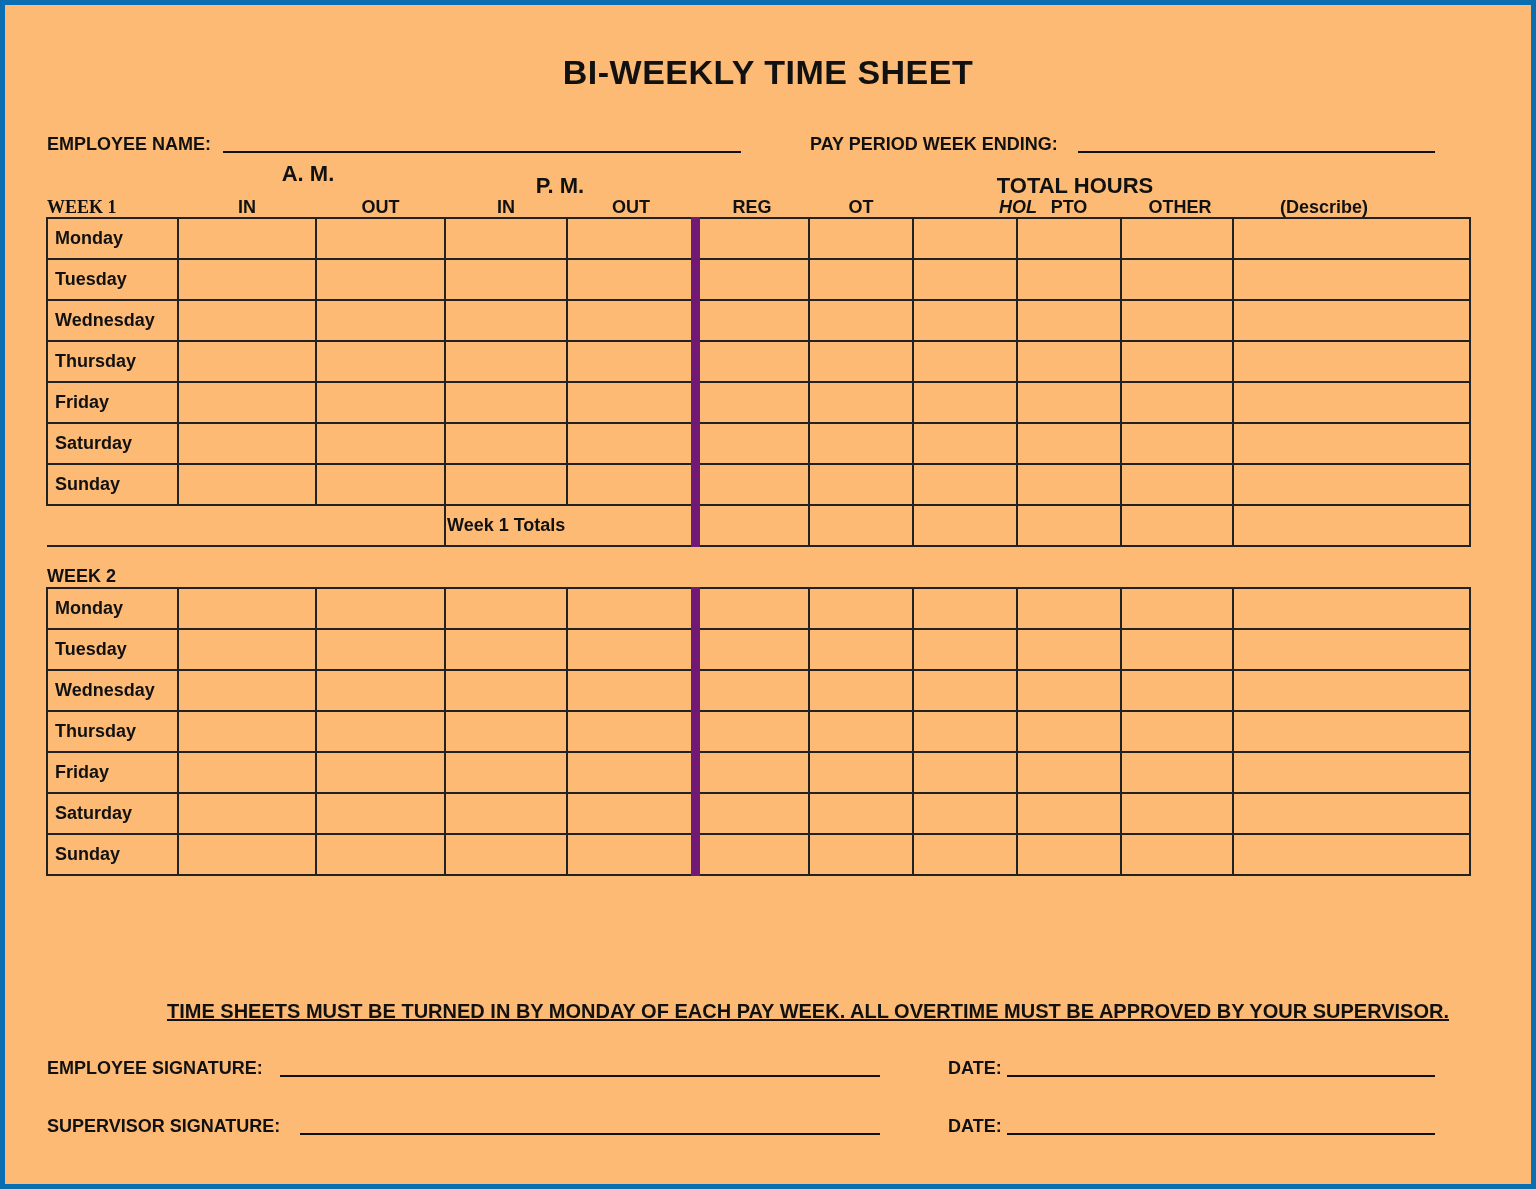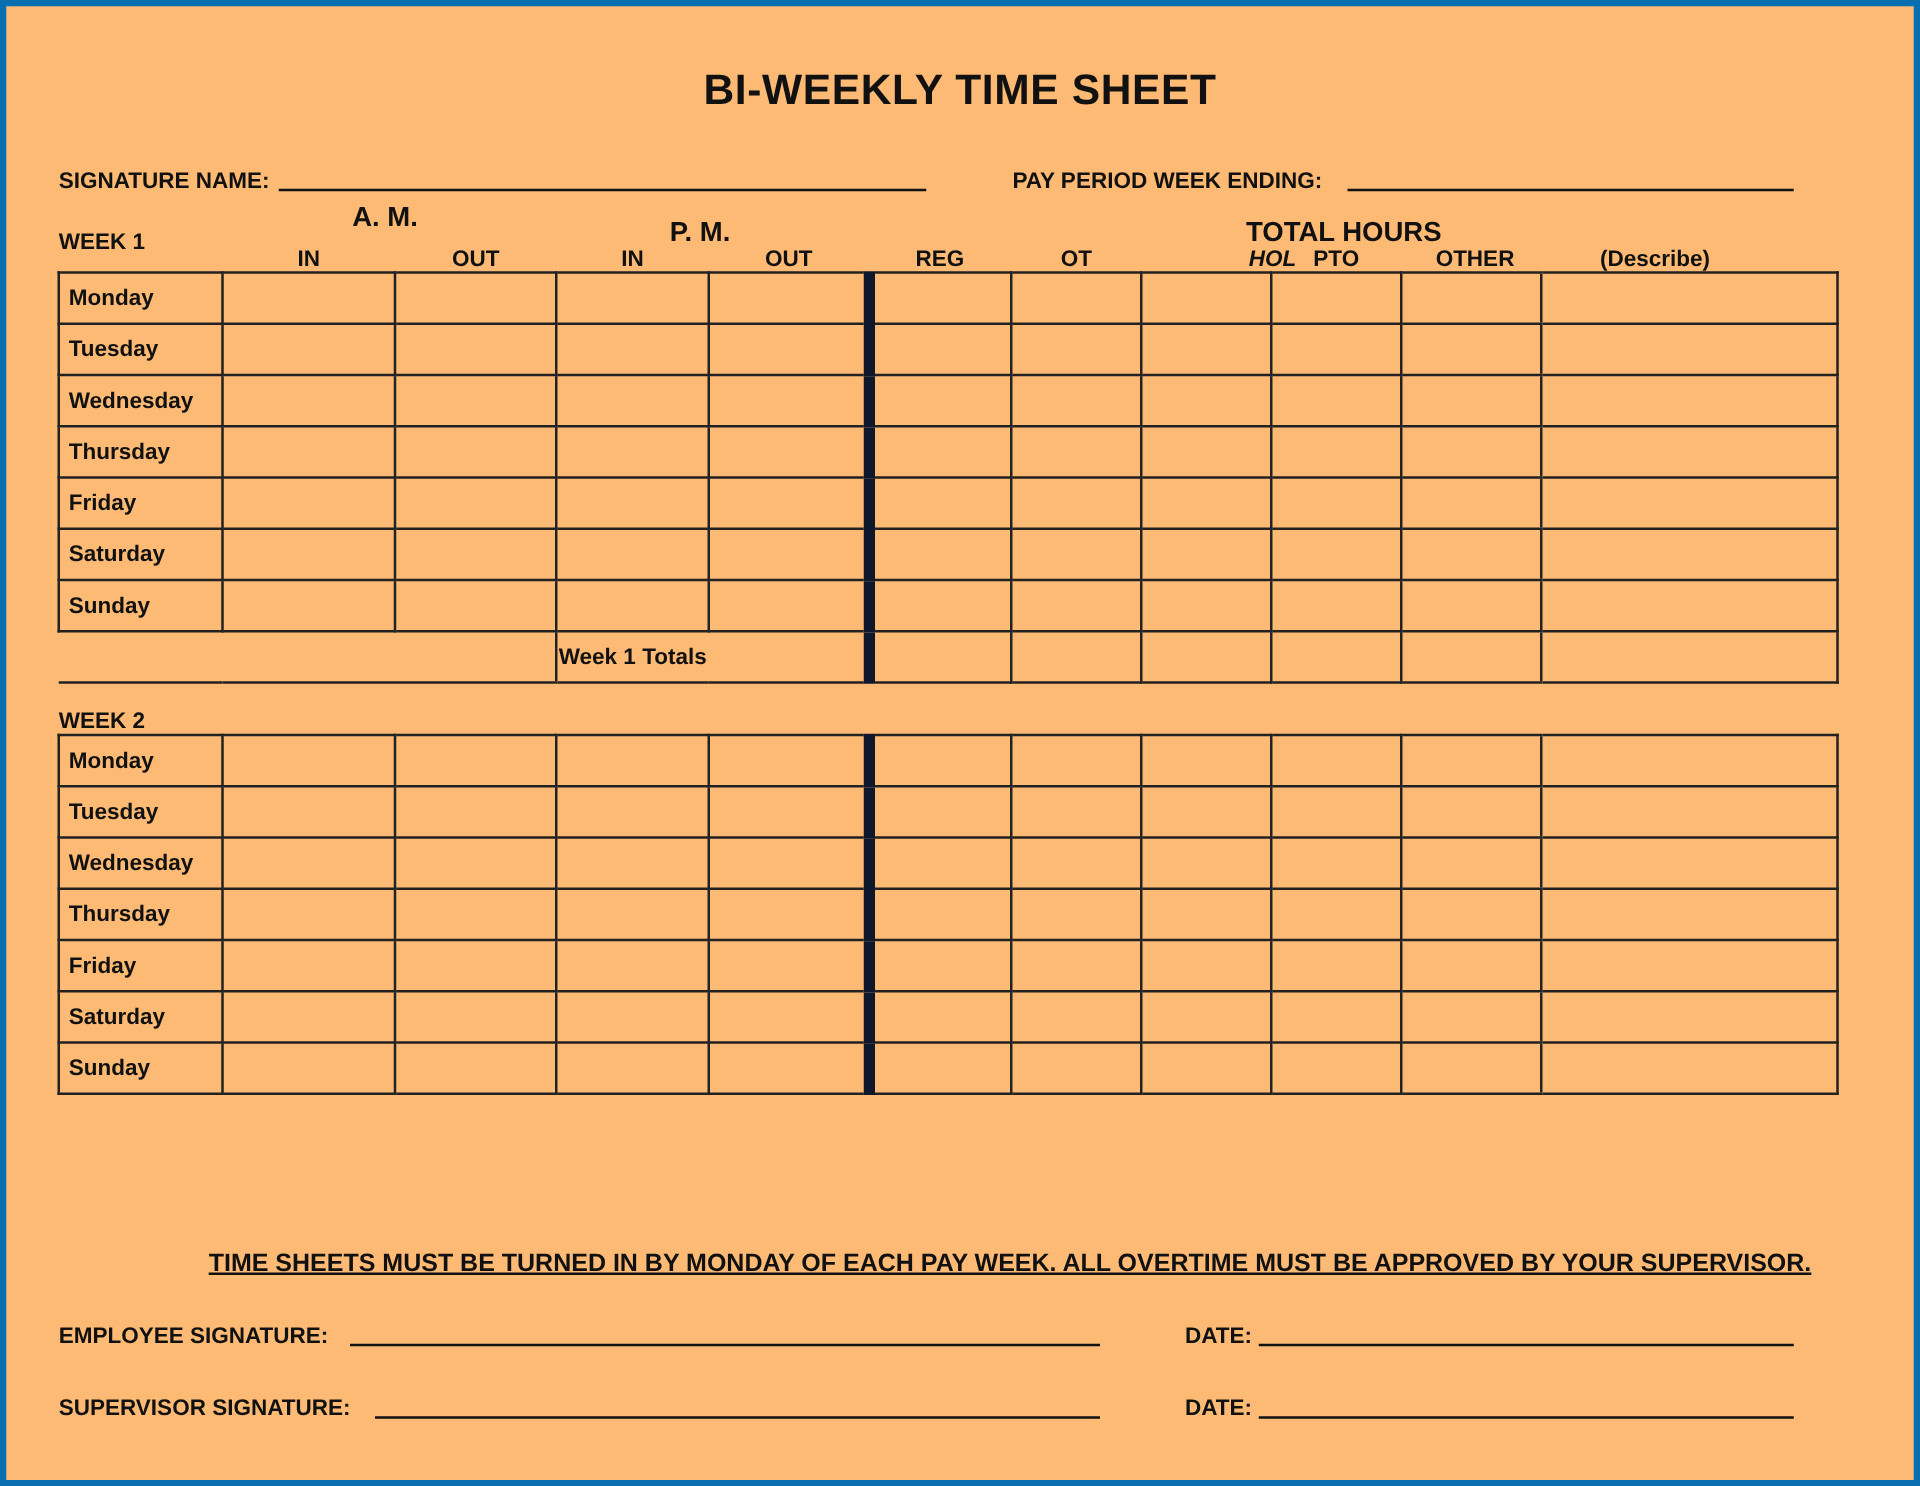--- a/index.html
+++ b/index.html
@@ -7,42 +7,42 @@
   .page{position:absolute;left:5px;top:5px;width:1526px;height:1179px;background:#fdba74;}
   .title{position:absolute;left:0;width:100%;top:48px;text-align:center;font-size:34px;font-weight:bold;letter-spacing:0.5px;}
   .lbl{position:absolute;font-weight:bold;font-size:18px;white-space:nowrap;}
   .line{position:absolute;border-bottom:2.5px solid #111;height:0;}
   .hdr{position:absolute;font-weight:bold;font-size:18px;text-align:center;}
   .bighdr{position:absolute;font-weight:bold;font-size:22px;text-align:center;}
   table{position:absolute;border-collapse:collapse;table-layout:fixed;}
   td{border:2px solid #222;height:39px;padding:0;font-weight:bold;font-size:18px;}
   td.day{padding-left:7px;}
   td.dash{border-right:1px dashed #777;}
-  td.thick{border-right:9px solid #0f172a;}
+  td.thick{border-right:9px solid #701a75;}
   td.blank{border:none;}
   td.blank-b{border:none;border-bottom:2px solid #222;}
   td.lab{padding-left:1px;}
   .notice{position:absolute;left:0;width:100%;top:995px;text-align:center;font-weight:bold;font-size:20px;text-decoration:underline;padding-left:40px;}
 </style>
 </head>
 <body>
 
 <div class="page">
   <div class="title">BI-WEEKLY TIME SHEET</div>
 
-  <div class="lbl" style="left:42px;top:129px;">SIGNATURE NAME:</div>
+  <div class="lbl" style="left:42px;top:129px;">EMPLOYEE NAME:</div>
   <div class="line" style="left:218px;top:146px;width:518px;"></div>
   <div class="lbl" style="left:805px;top:129px;">PAY PERIOD WEEK ENDING:</div>
   <div class="line" style="left:1073px;top:146px;width:357px;"></div>
 
   <div class="bighdr" style="left:238px;width:130px;top:156px;">A. M.</div>
   <div class="bighdr" style="left:490px;width:130px;top:168px;">P. M.</div>
   <div class="bighdr" style="left:940px;width:260px;top:168px;">TOTAL HOURS</div>
 
-  <div class="lbl" style="left:42px;top:178px;">WEEK 1</div>
+  <div class="lbl" style="left:42px;top:192px;font-family:Liberation Serif, serif;">WEEK 1</div>
   <div class="hdr" style="left:173px;width:138px;top:192px;">IN</div>
   <div class="hdr" style="left:311px;width:129px;top:192px;">OUT</div>
   <div class="hdr" style="left:440px;width:122px;top:192px;">IN</div>
   <div class="hdr" style="left:562px;width:128px;top:192px;">OUT</div>
   <div class="hdr" style="left:690px;width:114px;top:192px;">REG</div>
   <div class="hdr" style="left:804px;width:104px;top:192px;">OT</div>
   <div class="hdr" style="left:961px;width:104px;top:192px;font-style:italic;">HOL</div>
   <div class="hdr" style="left:1012px;width:104px;top:192px;">PTO</div>
   <div class="hdr" style="left:1116px;width:118px;top:192px;">OTHER</div>
   <div class="hdr" style="left:1234px;width:170px;top:192px;">(Describe)</div>

